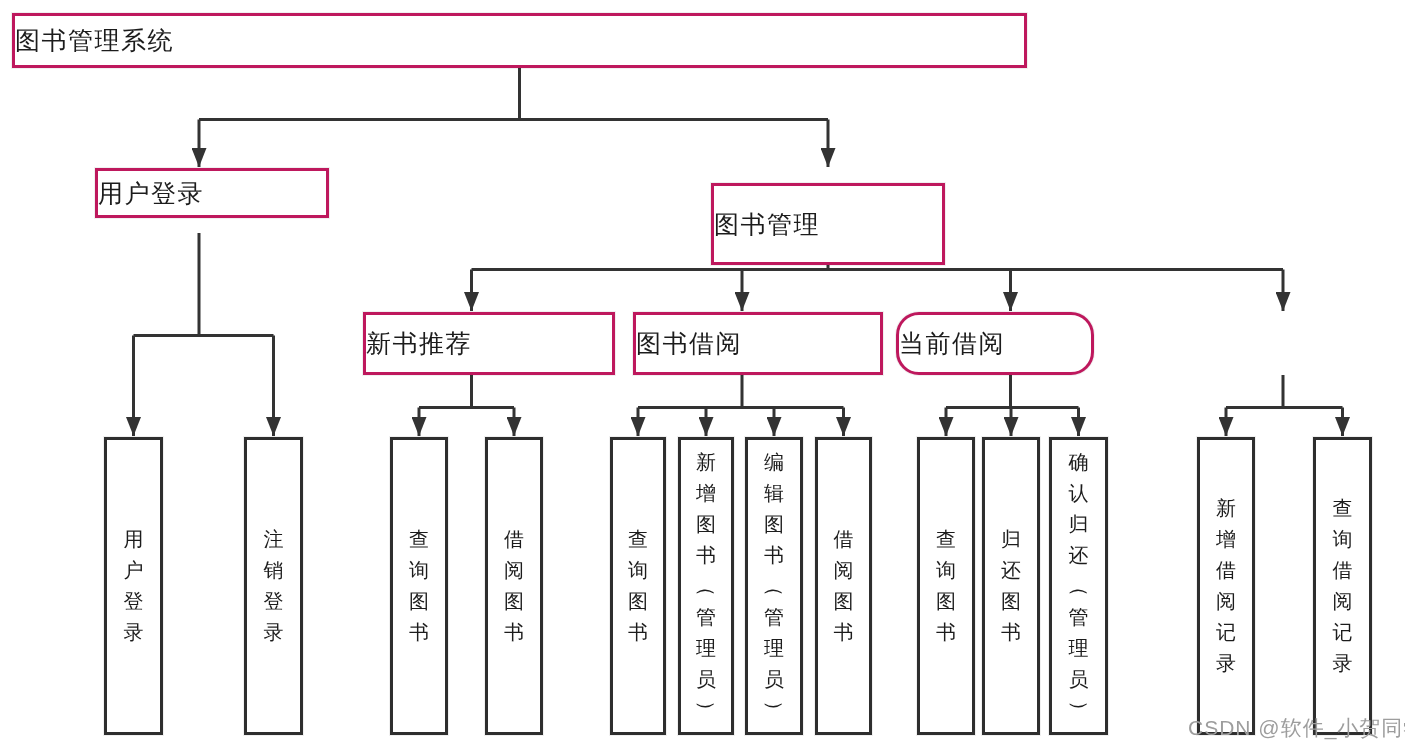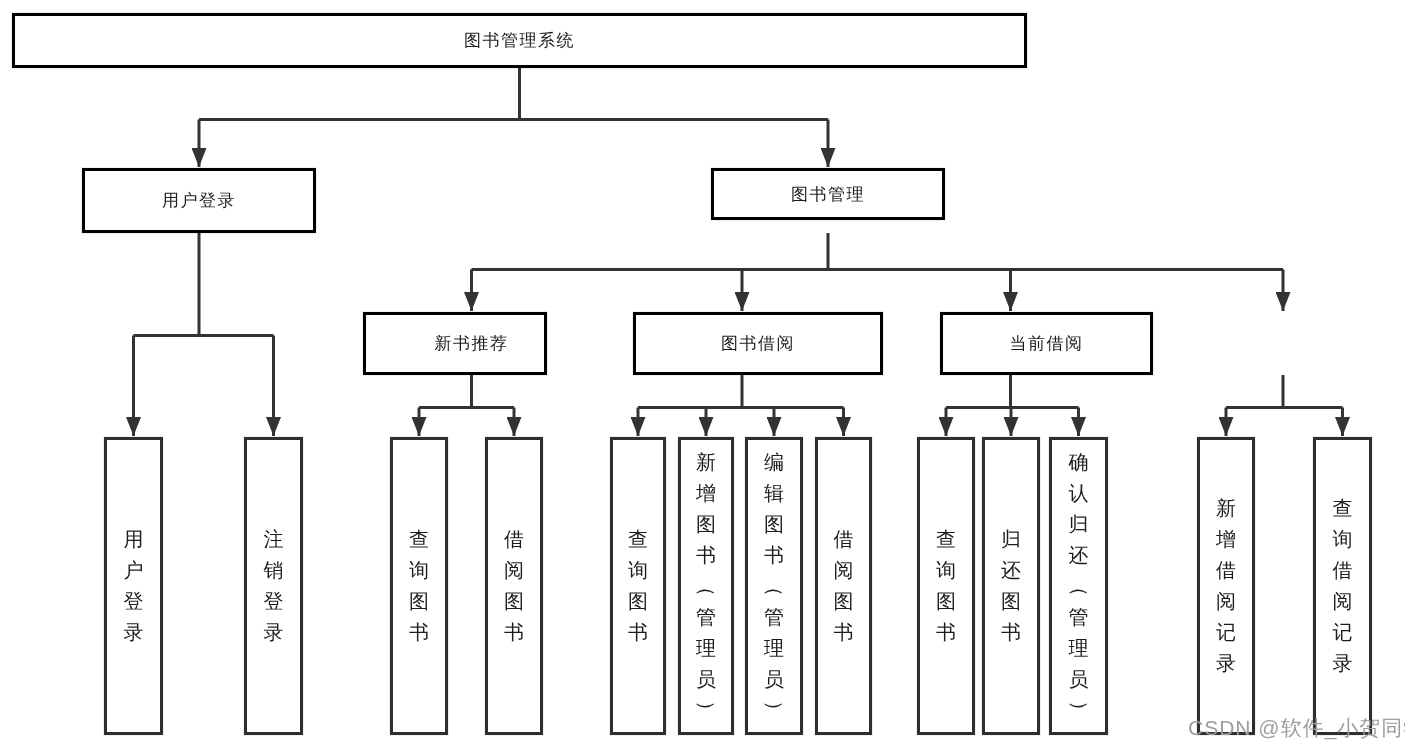--- a/index.html
+++ b/index.html
@@ -12,26 +12,25 @@
     color: #1c1c1c;
     overflow: hidden;
   }
   .connectors {
     position: absolute;
     left: 0; top: 0;
   }
   .hnode {
     position: absolute;
     box-sizing: border-box;
-    border: 3px solid #000000;
+    border: 3px solid #be185d;
     background: #ffffff;
     display: flex;
     align-items: center;
-    justify-content: center;
-    font-size: 17px;
+    font-size: 25px;
     letter-spacing: 1.5px;
     box-shadow: 0 0 0 1px rgba(0,0,0,0.06);
   }
   .vnode {
     position: absolute;
     top: 437px;
     height: 298px;
     box-sizing: border-box;
     border: 3px solid #2e2e2e;
     background: #ffffff;
@@ -110,34 +109,34 @@
 
       <line x1="1226" y1="407.5" x2="1226" y2="436" marker-end="url(#arw)"></line>
       <line x1="1342.5" y1="407.5" x2="1342.5" y2="436" marker-end="url(#arw)"></line>
     </g>
   </svg>
 
   <div class="hnode" style="left:12px; top:13px; width:1015px; height:55px;">
     <span>图书管理系统</span>
   </div>
 
-  <div class="hnode" style="left:82px; top:168px; width:234px; height:65px;">
+  <div class="hnode" style="left:95px; top:168px; width:234px; height:50px;">
     <span>用户登录</span>
   </div>
-  <div class="hnode" style="left:711px; top:168px; width:234px; height:52px;">
+  <div class="hnode" style="left:711px; top:183px; width:234px; height:82px;">
     <span>图书管理</span>
   </div>
 
-  <div class="hnode" style="left:363px; top:312px; width:184px; height:63px;padding-left:33px;">
+  <div class="hnode" style="left:363px; top:312px; width:252px; height:63px;">
     <span>新书推荐</span>
   </div>
   <div class="hnode" style="left:633px; top:312px; width:250px; height:63px;">
     <span>图书借阅</span>
   </div>
-  <div class="hnode" style="left:940px; top:312px; width:213px; height:63px;">
+  <div class="hnode" style="left:896px; top:312px; width:198px; height:63px;border-radius:23px;">
     <span>当前借阅</span>
   </div>
 
   <div class="vnode" style="left:104px; width:59px;">
     <div class="vtext">
         <span>用</span>
         <span>户</span>
         <span>登</span>
         <span>录</span>
       </div>

